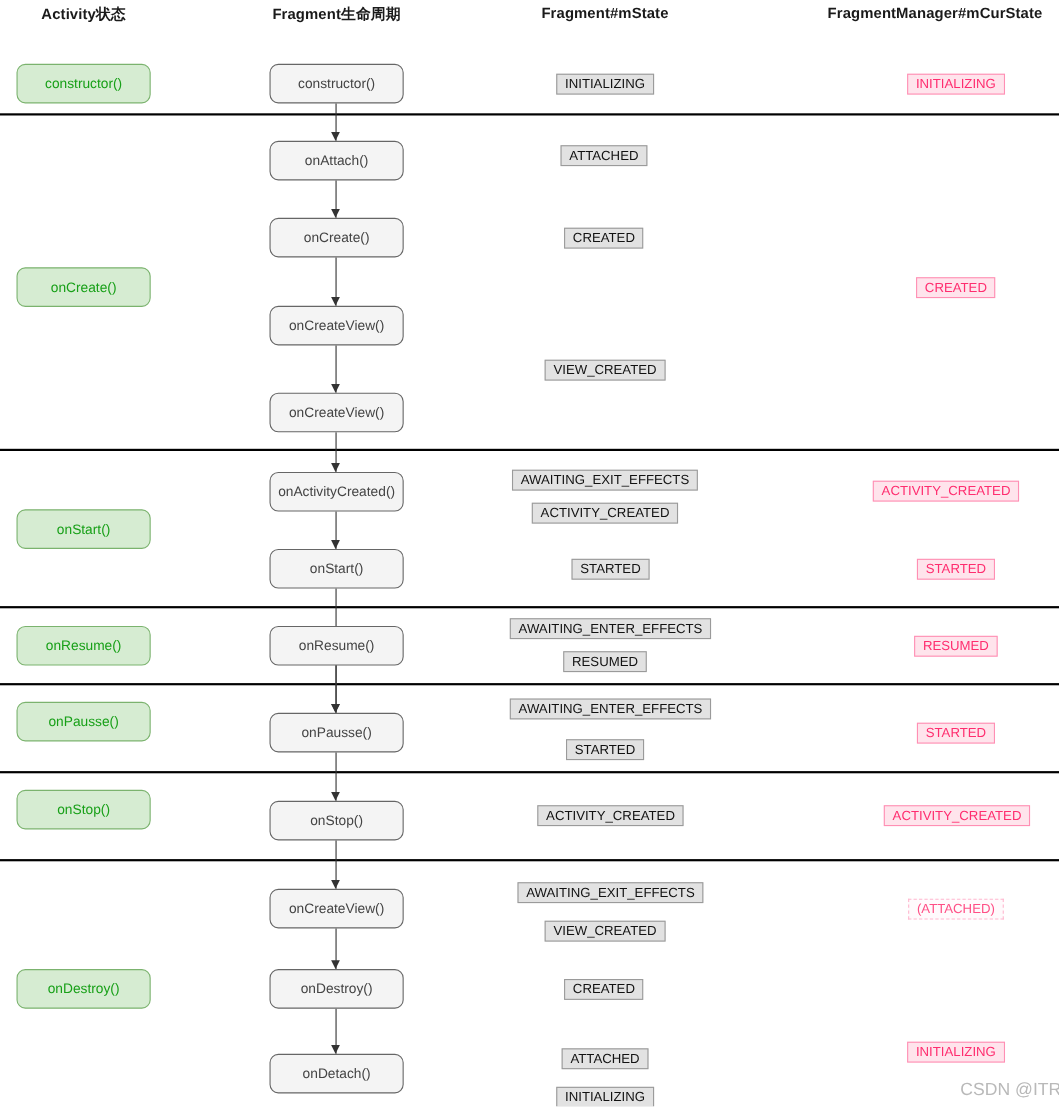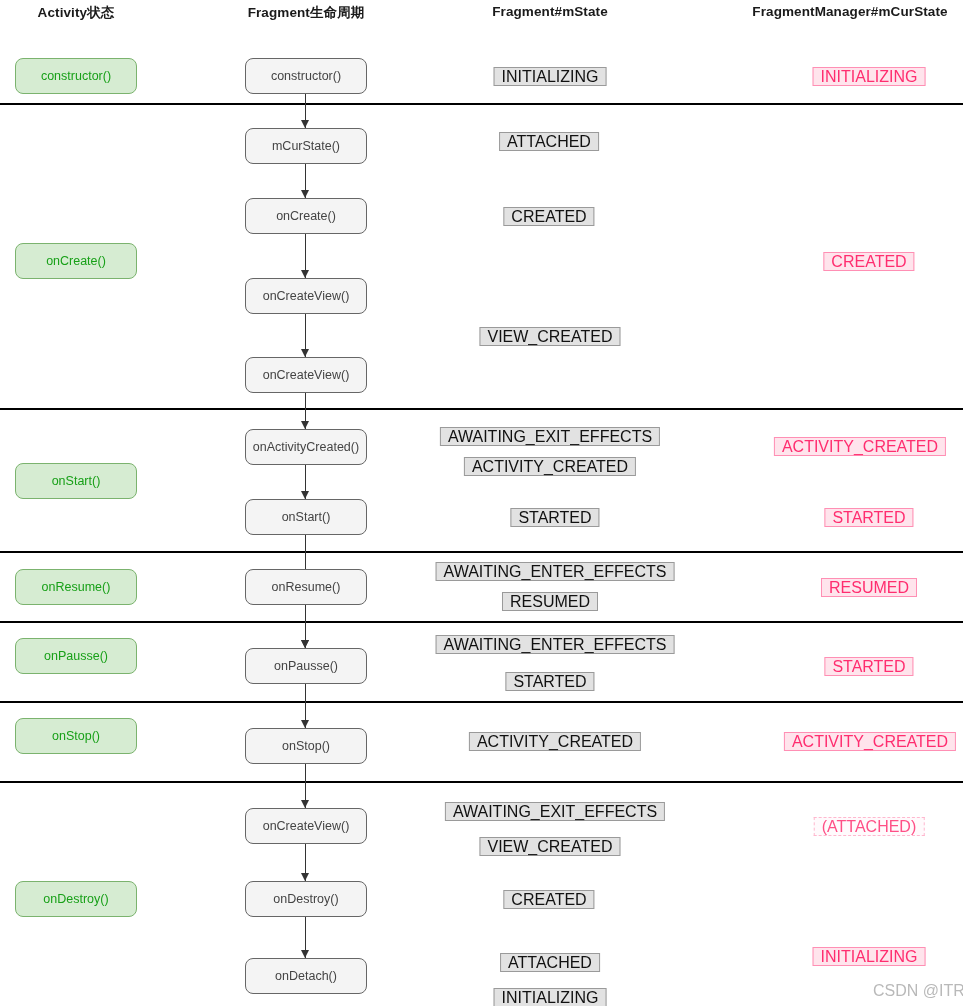--- a/index.html
+++ b/index.html
@@ -80,21 +80,21 @@
     border-left: 4.5px solid transparent;
     border-right: 4.5px solid transparent;
     border-top: 8px solid #333333;
     margin-left: -4px;
   }
 
   
   .chip {
     position: absolute;
     box-sizing: border-box;
-    font-size: 16px;
+    font-size: 12px;
     line-height: 15px;
     padding: 1px 7px;
     white-space: nowrap;
     transform: translateX(-50%);
   }
   .chip.mstate {
     background: #e2e2e2;
     border: 1px solid #9a9a9a;
     color: #111111;
   }
@@ -183,21 +183,21 @@
       </div>
       <div class="node activity" style="top: 881px;">
         <span>onDestroy()</span>
       </div>
     </div>
   <div id="fragment-col">
       <div class="node fragment" style="top: 58px;">
         <span>constructor()</span>
       </div>
       <div class="node fragment" style="top: 128px;">
-        <span>mCurState()</span>
+        <span>onAttach()</span>
       </div>
       <div class="node fragment" style="top: 198px;">
         <span>onCreate()</span>
       </div>
       <div class="node fragment" style="top: 278px;">
         <span>onCreateView()</span>
       </div>
       <div class="node fragment" style="top: 357px;">
         <span>onCreateView()</span>
       </div>

